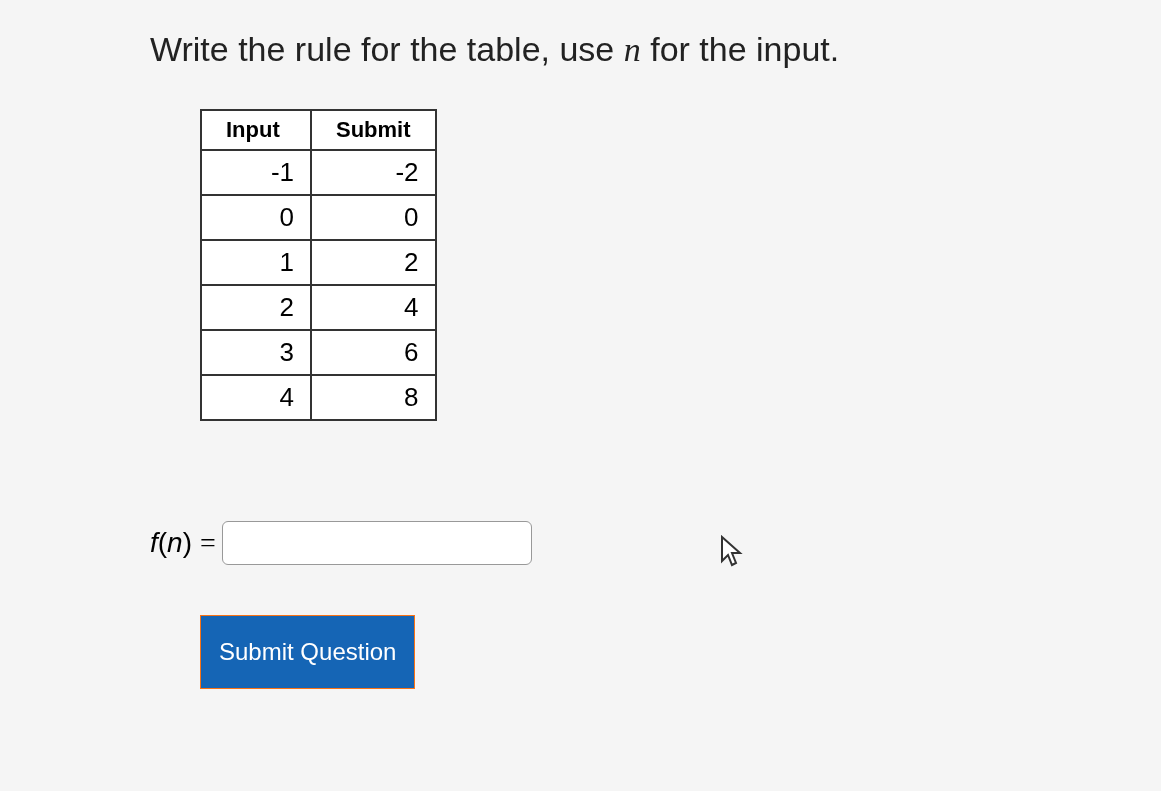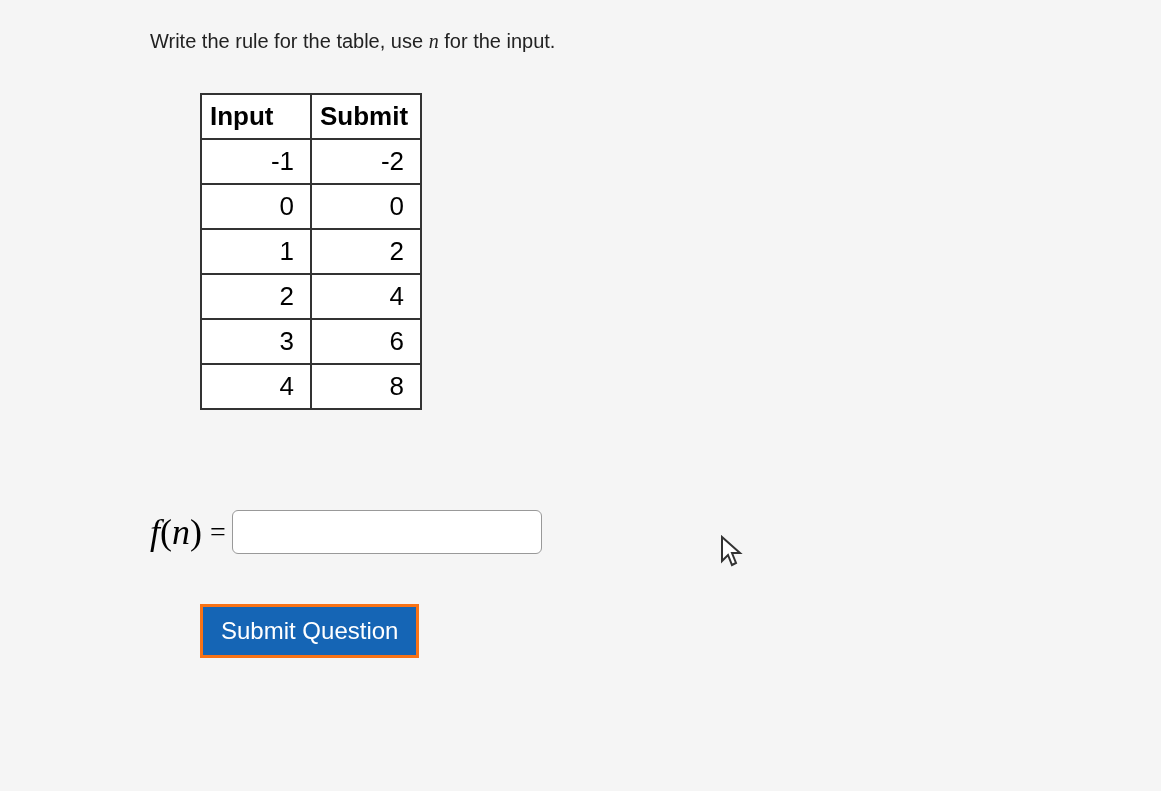--- a/index.html
+++ b/index.html
@@ -9,58 +9,58 @@
     }
     body {
       font-family: Arial, Helvetica, sans-serif;
       background: #f5f5f5;
       width: 1161px;
       height: 791px;
       position: relative;
       padding: 30px 150px;
     }
     .question-text {
-      font-size: 20px;
+      font-size: 34px;
       color: #222;
       margin-bottom: 40px;
       font-weight: 400;
     }
     .question-text .var {
       font-style: italic;
       font-family: 'Times New Roman', serif;
     }
     .data-table {
       border-collapse: collapse;
       margin-left: 50px;
       margin-bottom: 100px;
     }
     .data-table th {
       border: 2px solid #333;
-      padding: 6px 8px;
-      font-size: 26px;
+      padding: 6px 24px;
+      font-size: 22px;
       font-weight: 700;
       text-align: left;
       background: #fff;
     }
     .data-table td {
       border: 2px solid #333;
       padding: 6px 16px;
       font-size: 26px;
       text-align: right;
       min-width: 110px;
       background: #fff;
     }
     .answer-row {
       display: flex;
       align-items: center;
       margin-bottom: 50px;
     }
     .fn-label {
-      font-family: Liberation Serif, serif;
-      font-size: 36px;
+      font-family: Liberation Sans, sans-serif;
+      font-size: 28px;
       font-style: italic;
       margin-right: 8px;
     }
     .fn-label .paren {
       font-style: normal;
     }
     .equals {
       font-size: 28px;
       margin-right: 6px;
       font-family: 'Times New Roman', serif;
@@ -70,23 +70,23 @@
       height: 44px;
       border: 1px solid #999;
       border-radius: 6px;
       font-size: 22px;
       padding: 4px 10px;
       background: #fff;
     }
     .submit-btn {
       background: #1565b5;
       color: #fff;
-      border: 3px solid #f97316;
+      border: 1px solid #f97316;
       font-size: 24px;
-      padding: 10px 18px;
+      padding: 22px 18px;
       cursor: pointer;
       margin-left: 50px;
       font-family: Arial, Helvetica, sans-serif;
     }
     .cursor-icon {
       position: absolute;
       left: 720px;
       top: 535px;
       width: 24px;
       height: 34px;

